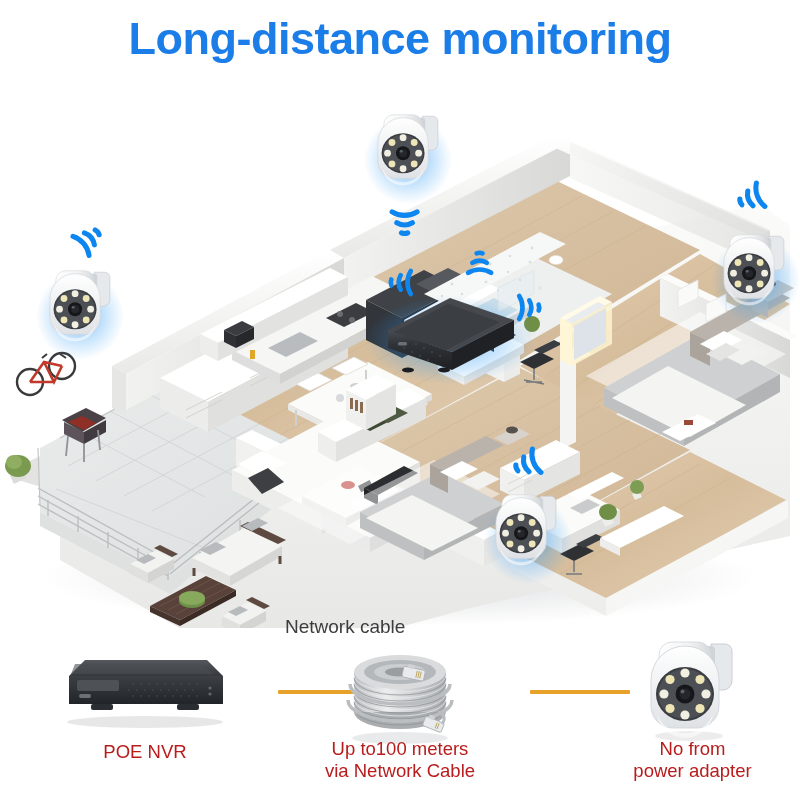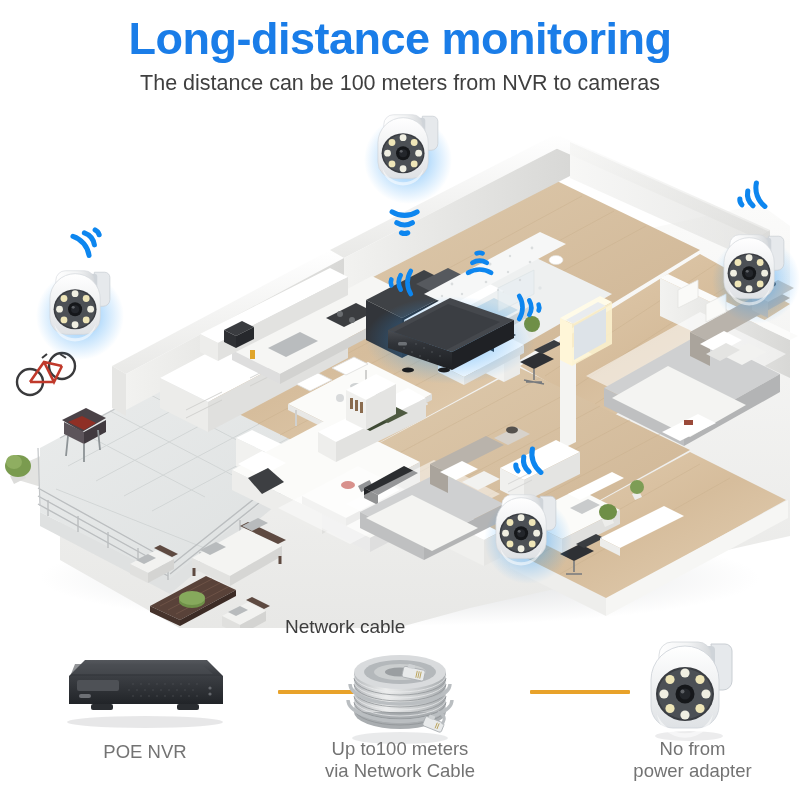--- a/index.html
+++ b/index.html
@@ -22,39 +22,38 @@
   }
 
   
   .stage{position:absolute;left:0;top:108px;width:800px;height:520px;}
   .stage svg{display:block;}
 
   
   .bottom{position:absolute;left:0;top:630px;width:800px;height:170px;}
   .bcell{position:absolute;text-align:center;}
   .bcaption{
-    font-size:18.5px;line-height:23px;color:#737373;white-space:nowrap;
+    font-size:18.5px;line-height:23px;color:#b91c1c;white-space:nowrap;
   }
   .bcaption.two{line-height:22px;}
   .cable-label{
     position:absolute;left:0;width:800px;text-align:left;top:-12px;
     font-size:19px;color:#3d3d3d;
   }
   .connector{position:absolute;height:4px;background:#e8a22a;border-radius:1px;}
 
   .art{position:absolute;}
 </style>
 </head>
 <body>
 
 <div class="page">
 
   <div class="header">
     <div class="title">Long-distance monitoring</div>
-    <div class="subtitle">The distance can be 100 meters from NVR to cameras</div>
   </div>
 
   <div class="stage">
   <svg width="800" height="520" viewBox="0 0 800 520" xmlns="http://www.w3.org/2000/svg">
     <defs>
       <linearGradient id="gWall" x1="0" y1="0" x2="0" y2="1">
         <stop offset="0" stop-color="#ffffff"></stop>
             <stop offset="1" stop-color="#e9e9e7"></stop>
       </linearGradient>
       <linearGradient id="gWallSide" x1="0" y1="0" x2="1" y2="0">

